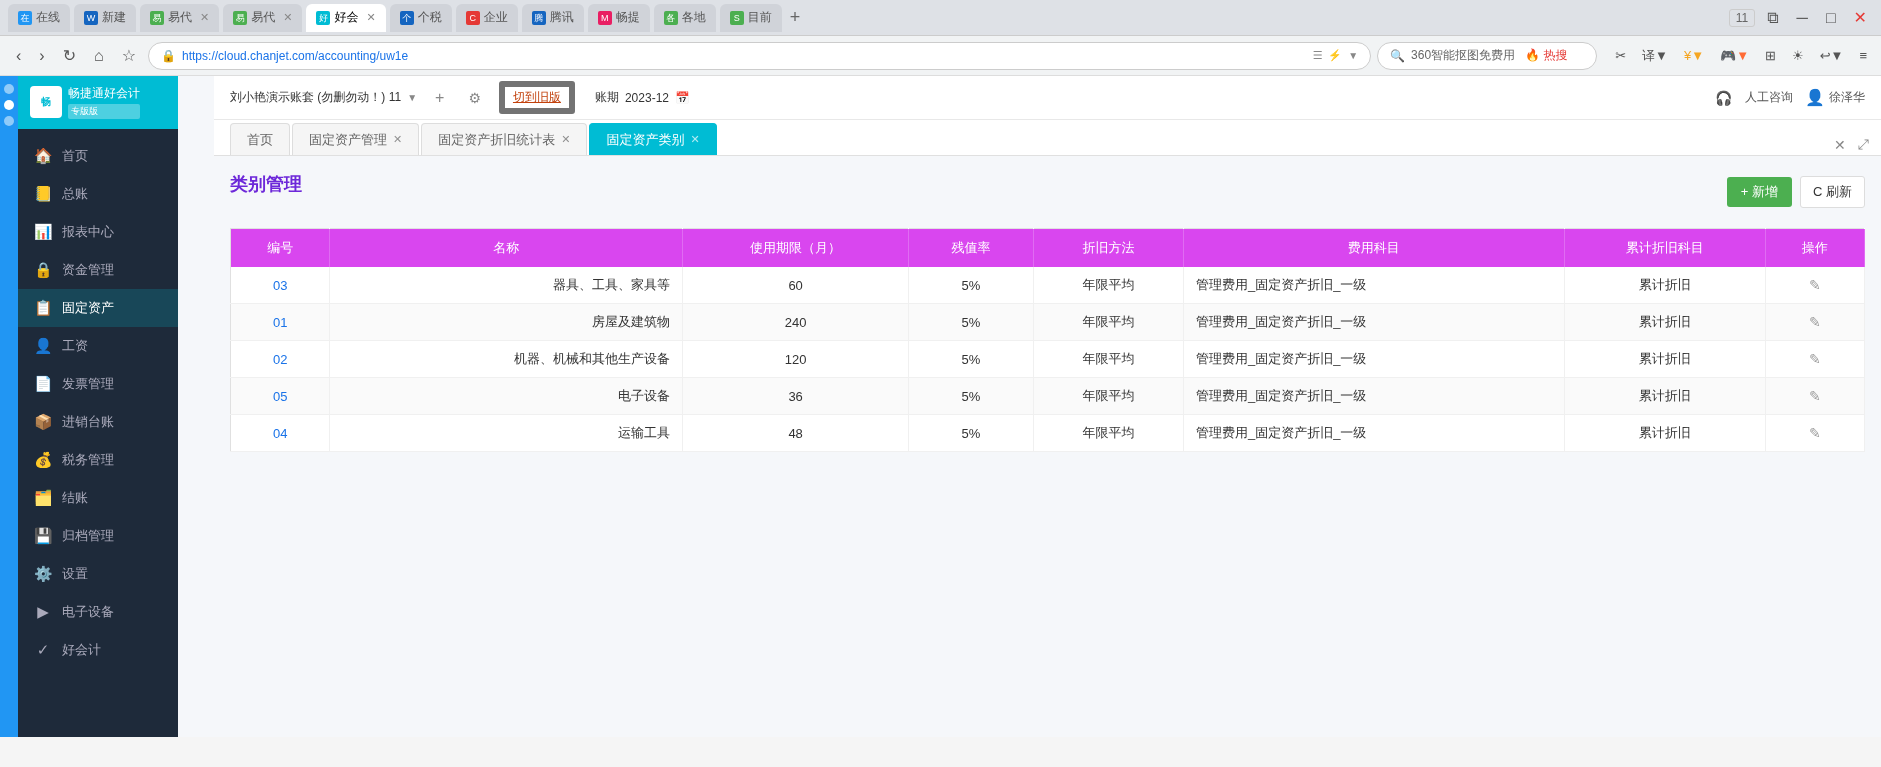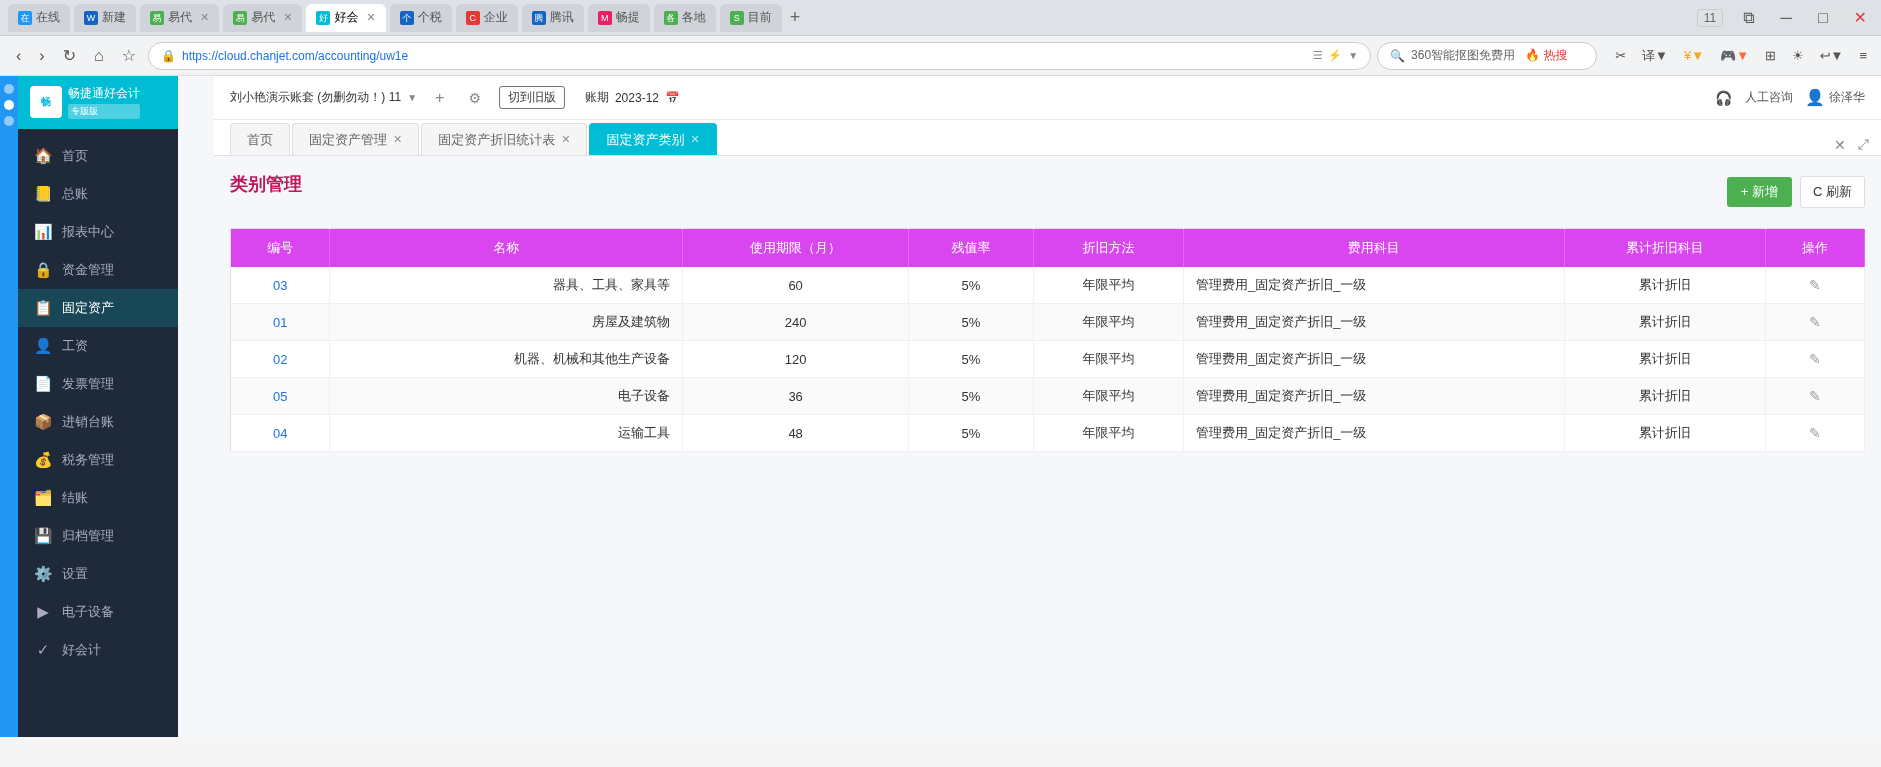--- a/index.html
+++ b/index.html
@@ -41,35 +41,35 @@
     .sidebar-item.active { background: rgba(0,188,212,0.2); color: white; }
     .sidebar-icon { font-size: 15px; width: 18px; text-align: center; }
 
     
     .main-content { flex: 1; display: flex; flex-direction: column; background: #f5f7fa; overflow: hidden; padding-left: 36px; }
 
     
     .top-bar { background: white; height: 44px; display: flex; align-items: center; padding: 0 16px; gap: 12px; border-bottom: 1px solid #e8e8e8; }
     .user-info { display: flex; align-items: center; gap: 6px; font-size: 12px; color: #333; }
     .period-info { display: flex; align-items: center; gap: 6px; font-size: 12px; color: #333; margin-left: 8px; }
-    .switch-btn { background: white; border: 1px solid #737373; border-radius: 3px; padding: 2px 8px; font-size: 12px; cursor: pointer; color: #404040; }
+    .switch-btn { background: white; border: 6px solid #737373; border-radius: 3px; padding: 2px 8px; font-size: 12px; cursor: pointer; color: #c2410c; text-decoration: underline; }
     .top-bar-right { margin-left: auto; display: flex; align-items: center; gap: 12px; font-size: 12px; color: #555; }
     .user-avatar { display: flex; align-items: center; gap: 4px; cursor: pointer; }
 
     
     .tab-bar { background: white; height: 36px; display: flex; align-items: flex-end; padding: 0 0 0 16px; border-bottom: 1px solid #e0e0e0; gap: 0; }
     .page-tab { height: 32px; padding: 0 16px; display: flex; align-items: center; gap: 6px; font-size: 13px; cursor: pointer; border: 1px solid #ddd; border-bottom: none; border-radius: 4px 4px 0 0; margin-right: 2px; background: #f5f5f5; color: #666; }
     .page-tab.active { background: #00bcd4; color: white; border-color: #00bcd4; }
     .page-tab-close { font-size: 11px; color: inherit; opacity: 0.7; }
     .tab-window-btns { margin-left: auto; display: flex; align-items: center; gap: 4px; padding-right: 8px; }
     .tab-win-btn { background: none; border: none; cursor: pointer; color: #888; font-size: 14px; padding: 2px 4px; }
 
     
     .content-area { flex: 1; padding: 16px; overflow: auto; }
-    .page-title { font-size: 18px; font-weight: bold; color: #be185d; margin-bottom: 16px; }
+    .page-title { font-size: 18px; font-weight: bold; color: #6d28d9; margin-bottom: 16px; }
     .toolbar-row { display: flex; align-items: center; justify-content: flex-end; gap: 8px; margin-bottom: 12px; }
     .btn-add { background: #4caf50; color: white; border: none; border-radius: 3px; padding: 6px 14px; font-size: 13px; cursor: pointer; display: flex; align-items: center; gap: 4px; }
     .btn-refresh { background: white; color: #333; border: 1px solid #ddd; border-radius: 3px; padding: 6px 12px; font-size: 13px; cursor: pointer; display: flex; align-items: center; gap: 4px; }
 
     
     .data-table { width: 100%; border-collapse: collapse; background: white; border: 1px solid #e0e0e0; }
     .data-table thead tr { background: #d946ef; color: white; }
     .data-table thead th { padding: 10px 12px; text-align: center; font-weight: normal; font-size: 13px; border-right: 1px solid rgba(255,255,255,0.2); }
     .data-table tbody tr { border-bottom: 1px solid #f0f0f0; }
     .data-table tbody tr:nth-child(even) { background: #fafafa; }
@@ -127,21 +127,21 @@
   <div class="browser-tab inactive">
     <span class="tab-favicon" style="background:#4caf50;color:white;font-size:9px;line-height:14px;text-align:center;">各</span>
     <span style="font-size:12px;">各地</span>
   </div>
   <div class="browser-tab inactive">
     <span class="tab-favicon" style="background:#4caf50;color:white;font-size:9px;line-height:14px;text-align:center;">S</span>
     <span style="font-size:12px;">目前</span>
   </div>
   <button class="tab-add">+</button>
 
-  <div style="margin-left:auto;display:flex;gap:14px;align-items:center;">
+  <div style="margin-left:auto;display:flex;gap:6px;align-items:center;">
     <span style="font-size:12px;color:#666;border:1px solid #ccc;padding:1px 6px;border-radius:3px;">11</span>
     <button class="nav-btn">⧉</button>
     <button class="nav-btn">─</button>
     <button class="nav-btn">□</button>
     <button class="nav-btn" style="color:#e53935;">✕</button>
   </div>
 </div>
 
 <div class="address-bar-row">
   <button class="nav-btn">‹</button>

